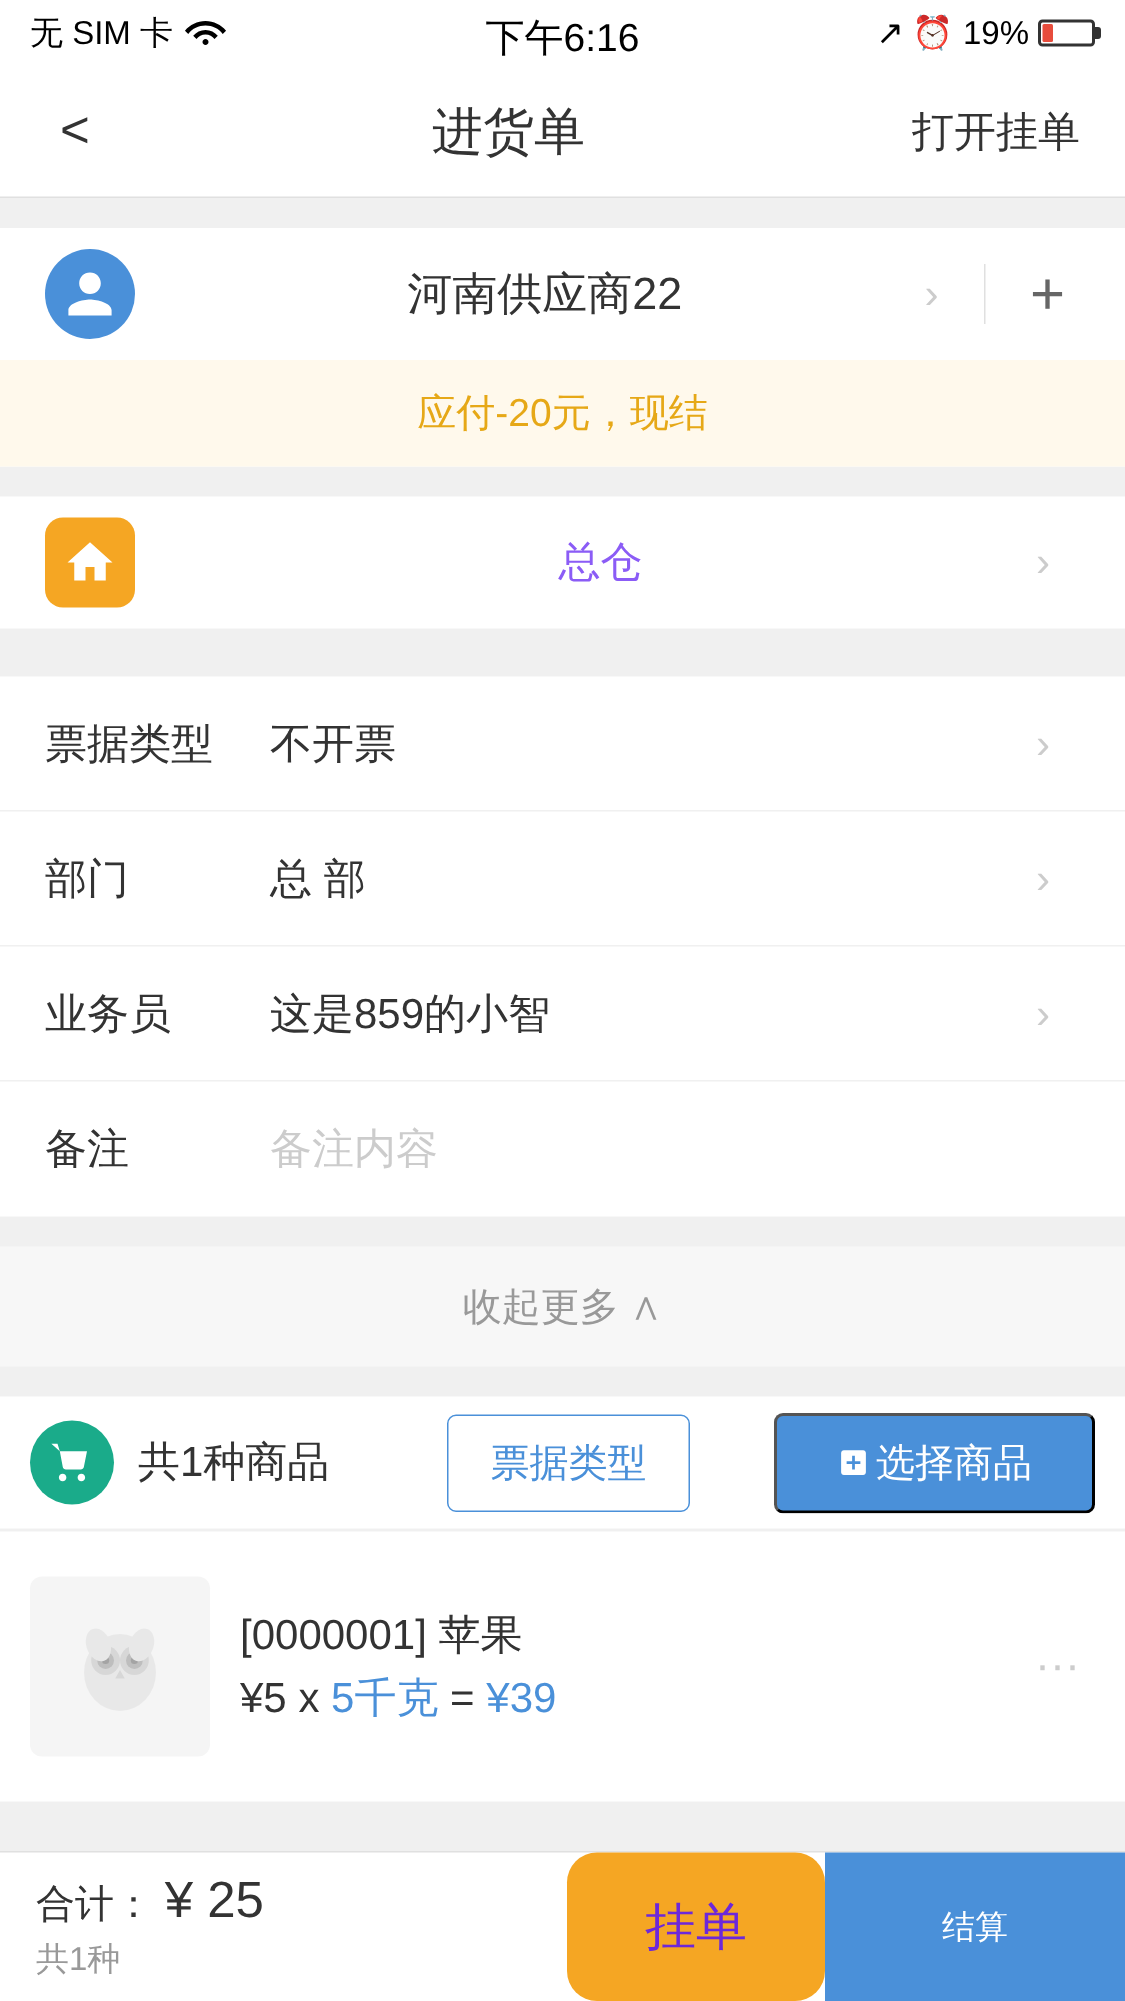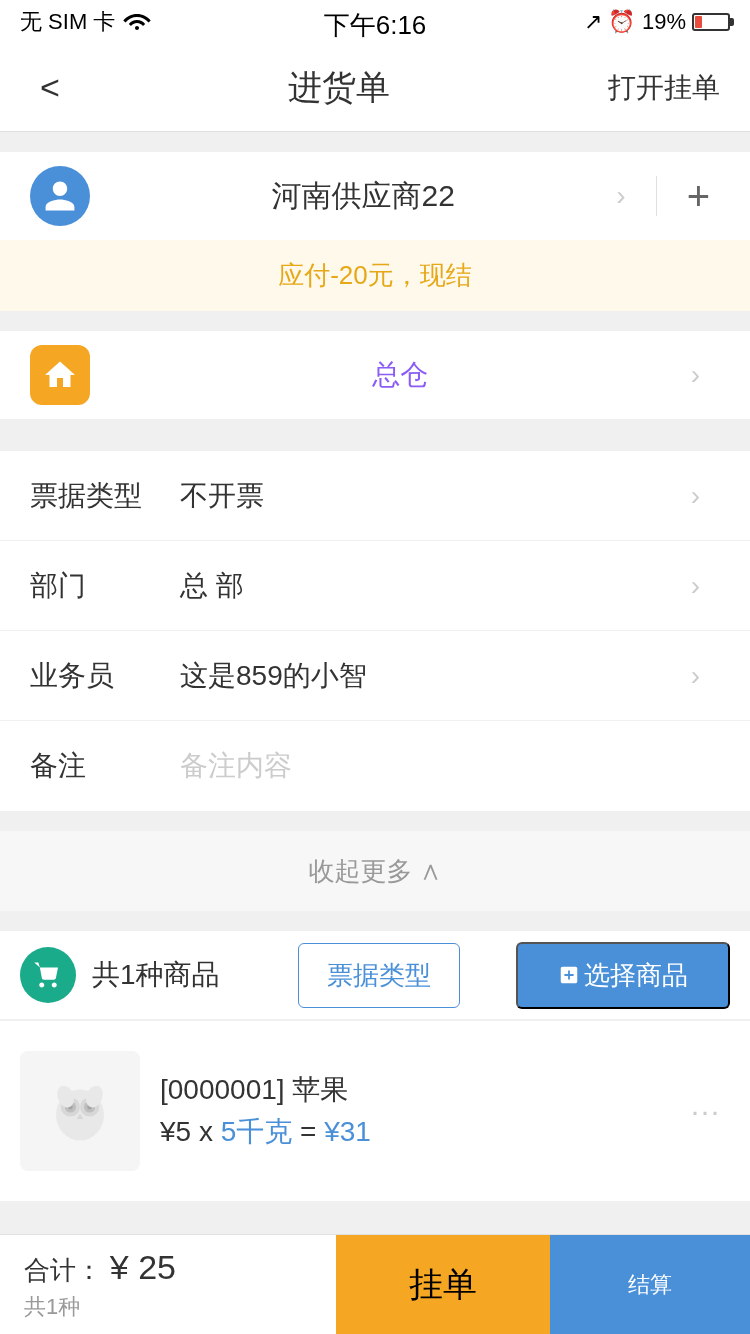--- a/index.html
+++ b/index.html
@@ -374,29 +374,30 @@
       font-size: 34px;
       font-weight: 500;
       color: #333;
     }
     .total-sub {
       font-size: 22px;
       color: #999;
       margin-top: 4px;
     }
     .btn-hang {
-      width: 214px;
+      width: 172px;
       height: 100%;
       background: #f5a623;
-      color: #000000;
+      color: #6d28d9;
       display: flex;
       align-items: center;
       justify-content: center;
       font-size: 34px;
       cursor: pointer;
+      border-radius: 20px;
     }
     .btn-checkout {
       width: 200px;
       height: 100%;
       background: #4a90d9;
       color: #fff;
       display: flex;
       align-items: center;
       justify-content: center;
       font-size: 22px;
@@ -517,21 +518,21 @@
       <ellipse cx="32" cy="32" rx="10" ry="14" fill="#ddd" transform="rotate(-20,32,32)"></ellipse>
       <ellipse cx="68" cy="32" rx="10" ry="14" fill="#ddd" transform="rotate(20,68,32)"></ellipse>
     </svg>
   </div>
   <div class="product-info">
     <div class="product-name">
       <span>[0000001] </span>
       <span>苹果</span>
     </div>
     <div class="product-price">
-      <span>¥5 x </span><span class="qty">5千克</span><span> = </span><span class="total">¥31</span>
+      <span>¥5 x </span><span class="qty">5千克</span><span> = </span><span class="total">¥39</span>
     </div>
   </div>
   <span class="product-more">···</span>
 </div>
 
 <div style="height:110px;"></div>
 
 <div class="bottom-bar">
   <div class="total-section">
     <div>

